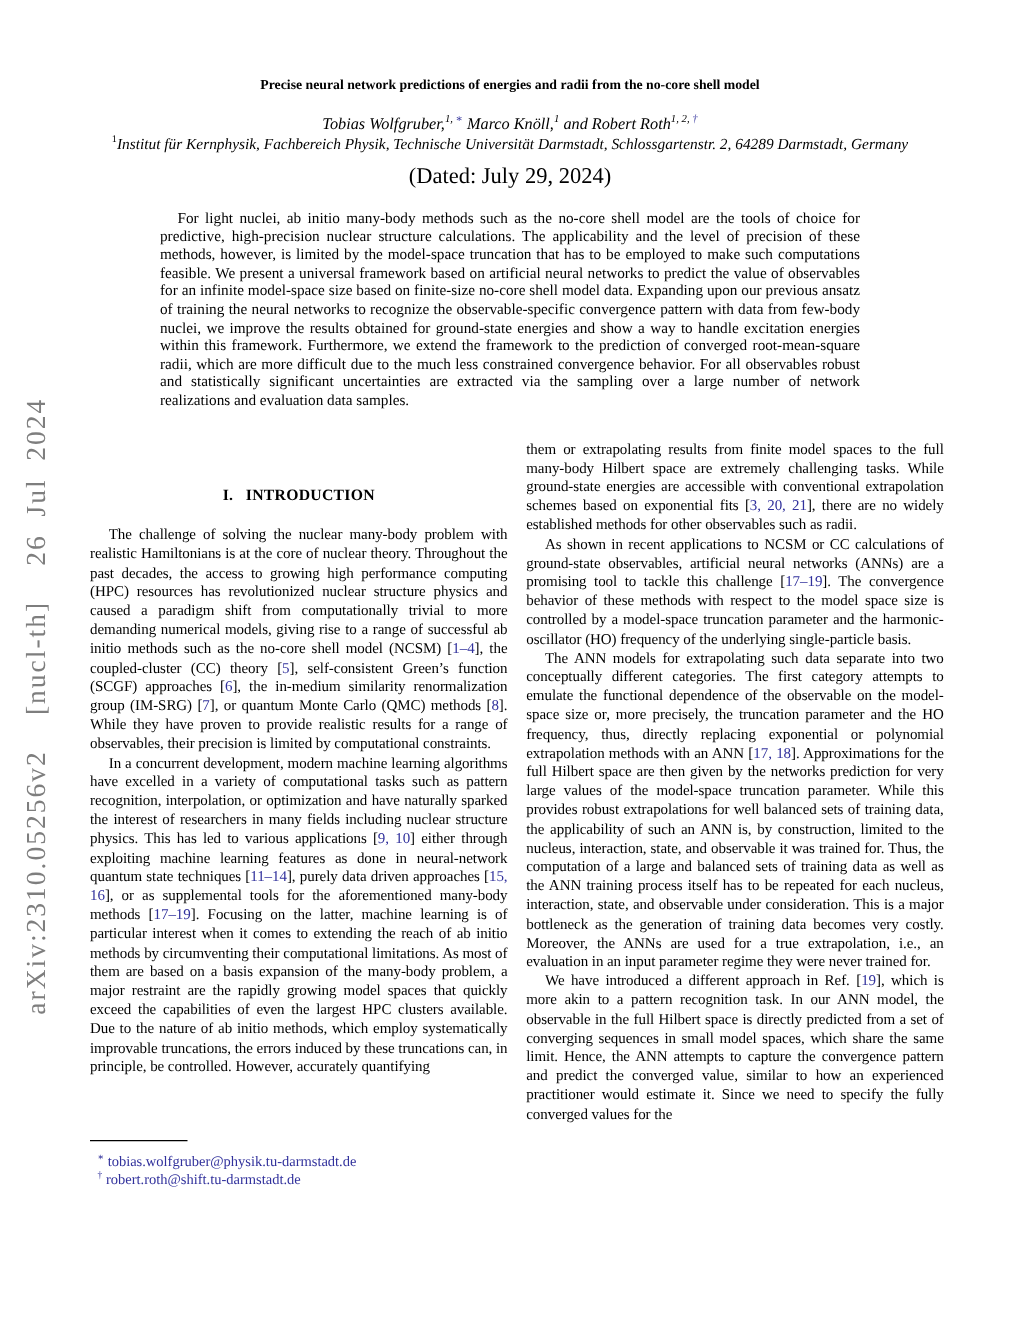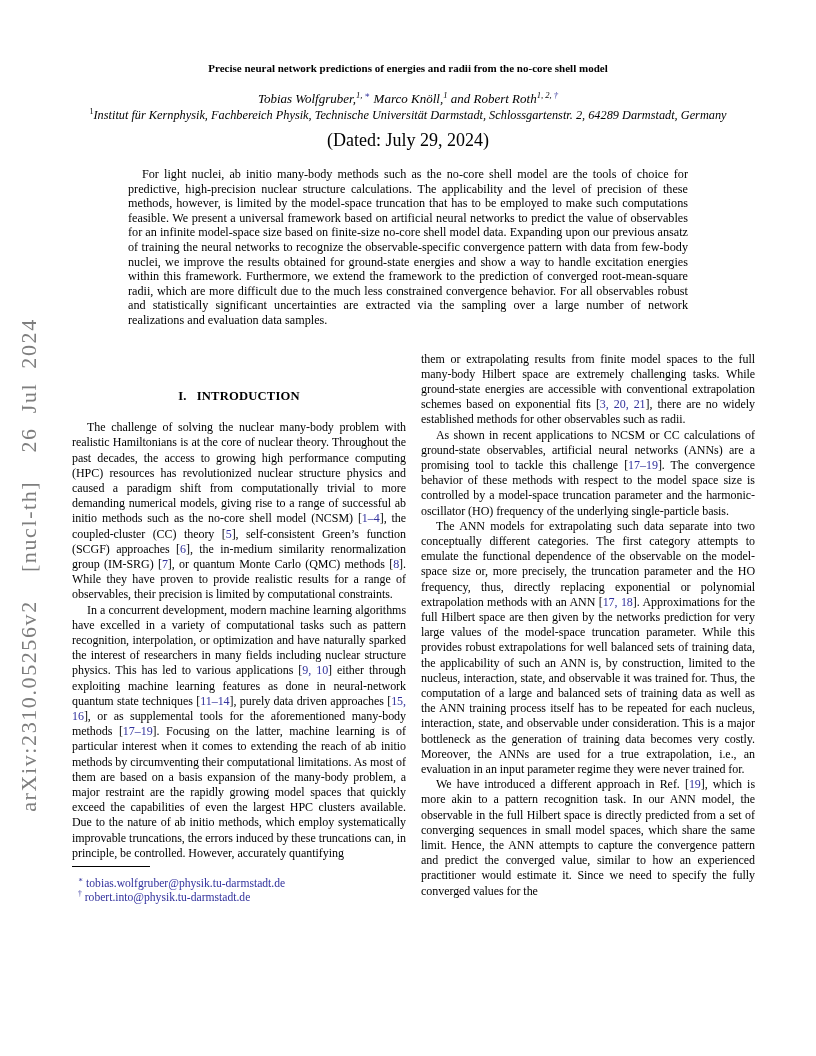--- a/index.html
+++ b/index.html
@@ -38,21 +38,21 @@
   .para{
     margin:0;font-size:12px;line-height:15.2px;
     text-align:justify;text-indent:15px;
     letter-spacing:-0.05px;hyphens:auto;
   }
   .noindent{text-indent:0;}
   .it{}
   .lk{color:var(--lk,#31319c);}
   .sp{font-size:0.66em;vertical-align:super;line-height:0;}
   .footblock{
-    position:absolute;left:72px;top:860px;width:334px;height:150px;
+    position:absolute;left:72px;top:906px;width:334px;height:150px;
     background:#fff;z-index:5;
   }
   .footrule{width:78px;border:0;border-top:1.1px solid #000;margin:6px 0 10px;}
   .footnote{
     font-size:11.6px;line-height:14px;color:var(--lk,#31319c);
     padding-left:6px;
   }
 </style>
 </head>
 <body>
@@ -84,14 +84,14 @@
         <p class="para"><span>As shown in recent applications to NCSM or CC calculations of ground-state observables, artificial neural networks (ANNs) are a promising tool to tackle this challenge [</span><span class="lk">17–19</span><span>]. The convergence behavior of these methods with respect to the model space size is controlled by a model-space truncation parameter and the harmonic-oscillator (HO) frequency of the underlying single-particle basis.</span></p>
         <p class="para"><span>The ANN models for extrapolating such data separate into two conceptually different categories. The first category attempts to emulate the functional dependence of the observable on the model-space size or, more precisely, the truncation parameter and the HO frequency, thus, directly replacing exponential or polynomial extrapolation methods with an ANN [</span><span class="lk">17, 18</span><span>]. Approximations for the full Hilbert space are then given by the networks prediction for very large values of the model-space truncation parameter. While this provides robust extrapolations for well balanced sets of training data, the applicability of such an ANN is, by construction, limited to the nucleus, interaction, state, and observable it was trained for. Thus, the computation of a large and balanced sets of training data as well as the ANN training process itself has to be repeated for each nucleus, interaction, state, and observable under consideration. This is a major bottleneck as the generation of training data becomes very costly. Moreover, the ANNs are used for a true extrapolation, i.e., an evaluation in an input parameter regime they were never trained for.</span></p>
         <p class="para"><span>We have introduced a different approach in Ref. [</span><span class="lk">19</span><span>], which is more akin to a pattern recognition task. In our ANN model, the observable in the full Hilbert space is directly predicted from a set of converging sequences in small model spaces, which share the same limit. Hence, the ANN attempts to capture the convergence pattern and predict the converged value, similar to how an experienced practitioner would estimate it. Since we need to specify the fully converged values for the</span></p>
       </div>
   </div>
 </div>
 
 <div class="footblock">
   <hr class="footrule">
   <div class="footnote"><span class="sp">∗</span><span class="lk"> tobias.wolfgruber@physik.tu-darmstadt.de</span></div>
-  <div class="footnote"><span class="sp">†</span><span class="lk"> robert.into@physik.tu-darmstadt.de</span></div>
+  <div class="footnote"><span class="sp">†</span><span class="lk"> robert.roth@shift.tu-darmstadt.de</span></div>
 </div>
 
 </body></html>

